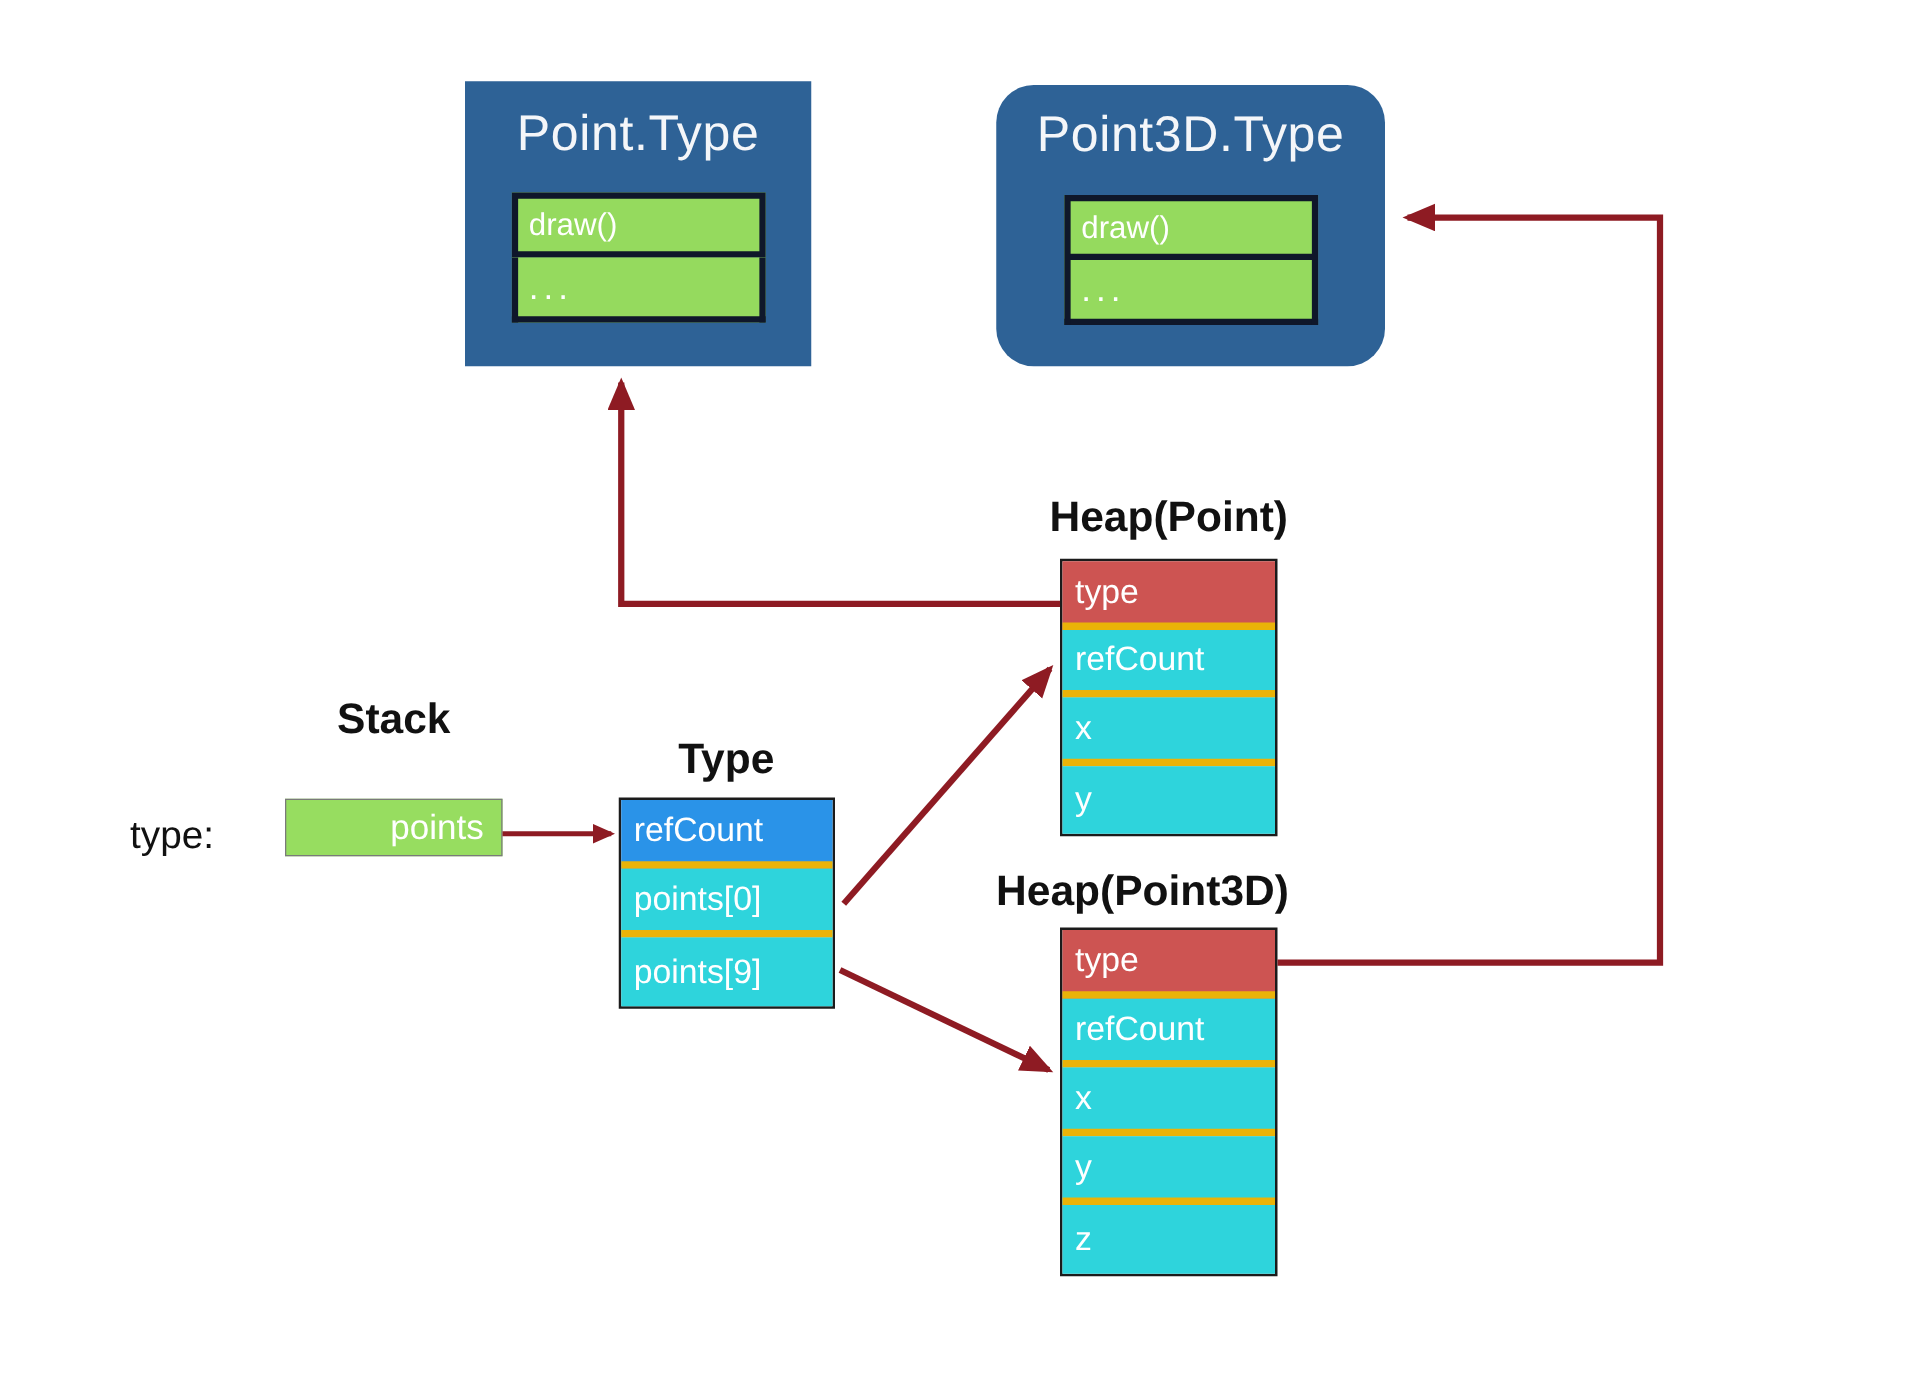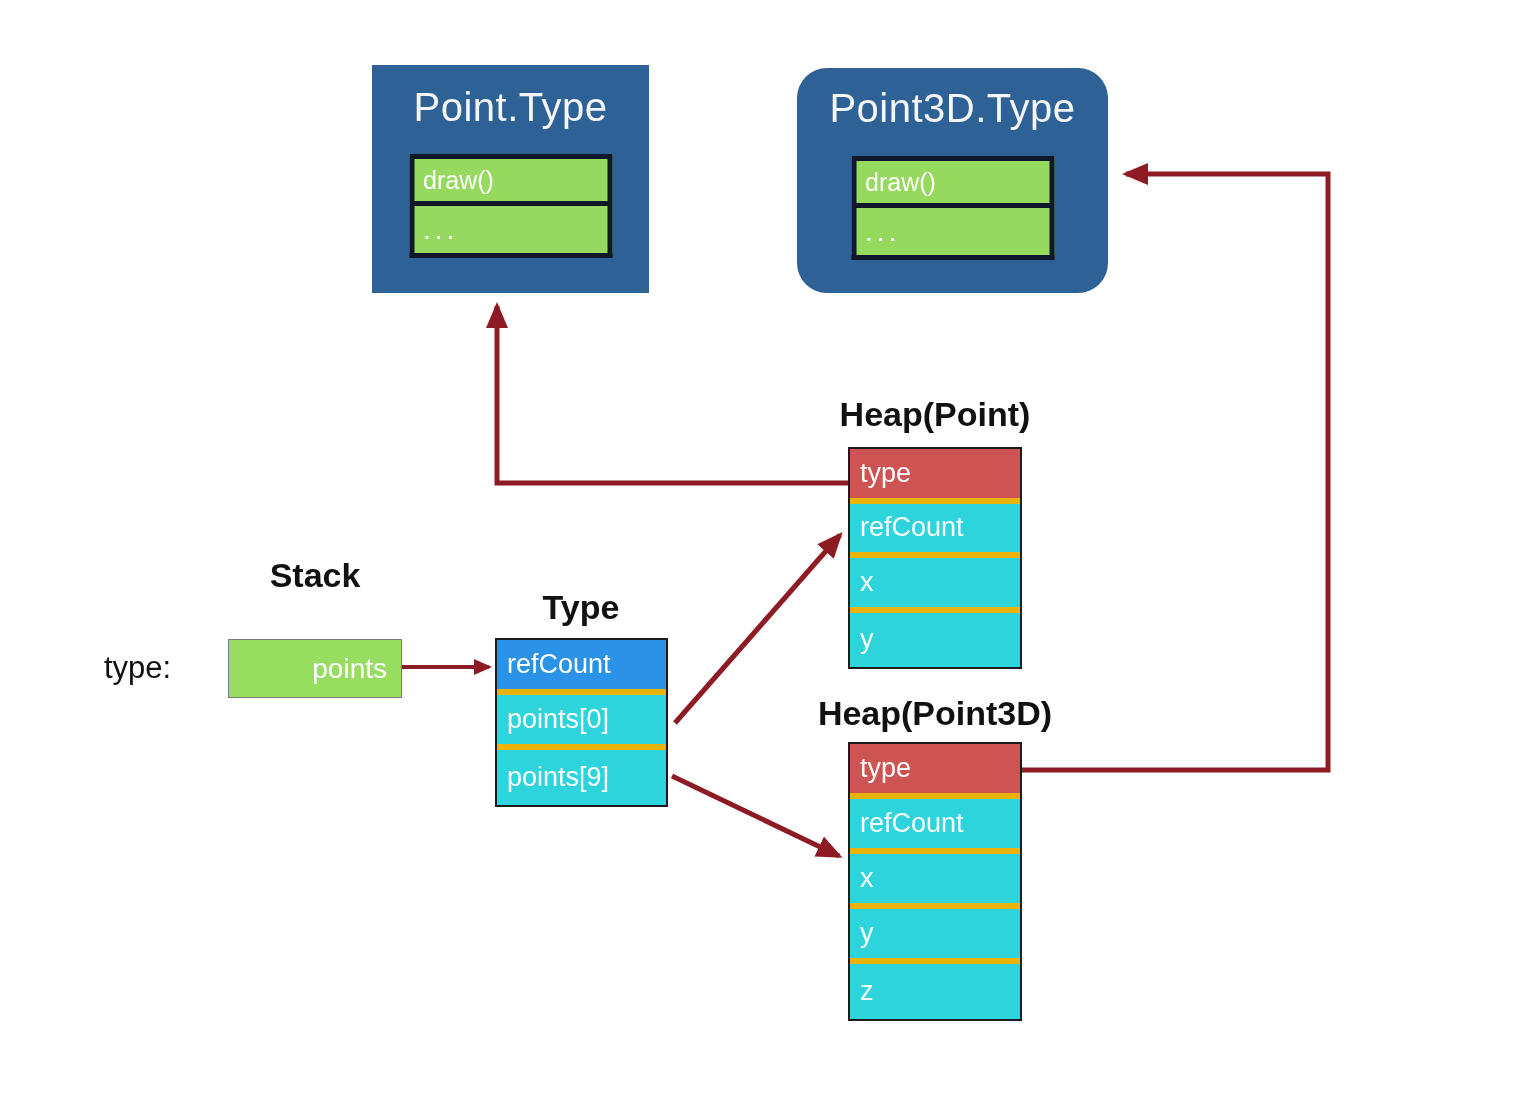--- a/index.html
+++ b/index.html
@@ -90,21 +90,21 @@
   #heap-point-table   .cell-row { height: 54.5px; }
   #heap-point3d-table { left: 848px; top: 742px; width: 174px; }
   #heap-point3d-table .cell-row { height: 55px; }
   #heap-table         { left: 495px; top: 638px; width: 173px; }
   #heap-table         .cell-row { height: 55px; }
 
   
   #stack-cell {
     position: absolute;
     left: 228px; top: 639px;
-    width: 174px; height: 59px;
+    width: 174px; height: 46px;
     background: #97dd60;
     border: 1px solid #7a7a7a;
     box-sizing: border-box;
     display: flex;
     align-items: center;
     justify-content: flex-end;
     padding-right: 14px;
     color: #ffffff;
     font-size: 28px;
     padding-left: 32px;
@@ -147,21 +147,21 @@
   </div>
 
   <div class="sec-label" style="left:935px; top:395px;">Heap(Point)</div>
   <div class="cell-table" id="heap-point-table">
     <div class="cell-row red">type</div>
     <div class="cell-row">refCount</div>
     <div class="cell-row">x</div>
     <div class="cell-row">y</div>
   </div>
 
-  <div class="sec-label" style="left:935px; top:694px;">Heap(Point3D)</div>
+  <div class="sec-label" style="left:914px; top:694px;">Heap(Point3D)</div>
   <div class="cell-table" id="heap-point3d-table">
     <div class="cell-row red">type</div>
     <div class="cell-row">refCount</div>
     <div class="cell-row">x</div>
     <div class="cell-row">y</div>
     <div class="cell-row">z</div>
   </div>
 
   <div class="sec-label" style="left:315px; top:556px;">Stack</div>
   <div id="pointer-label">type:</div>

